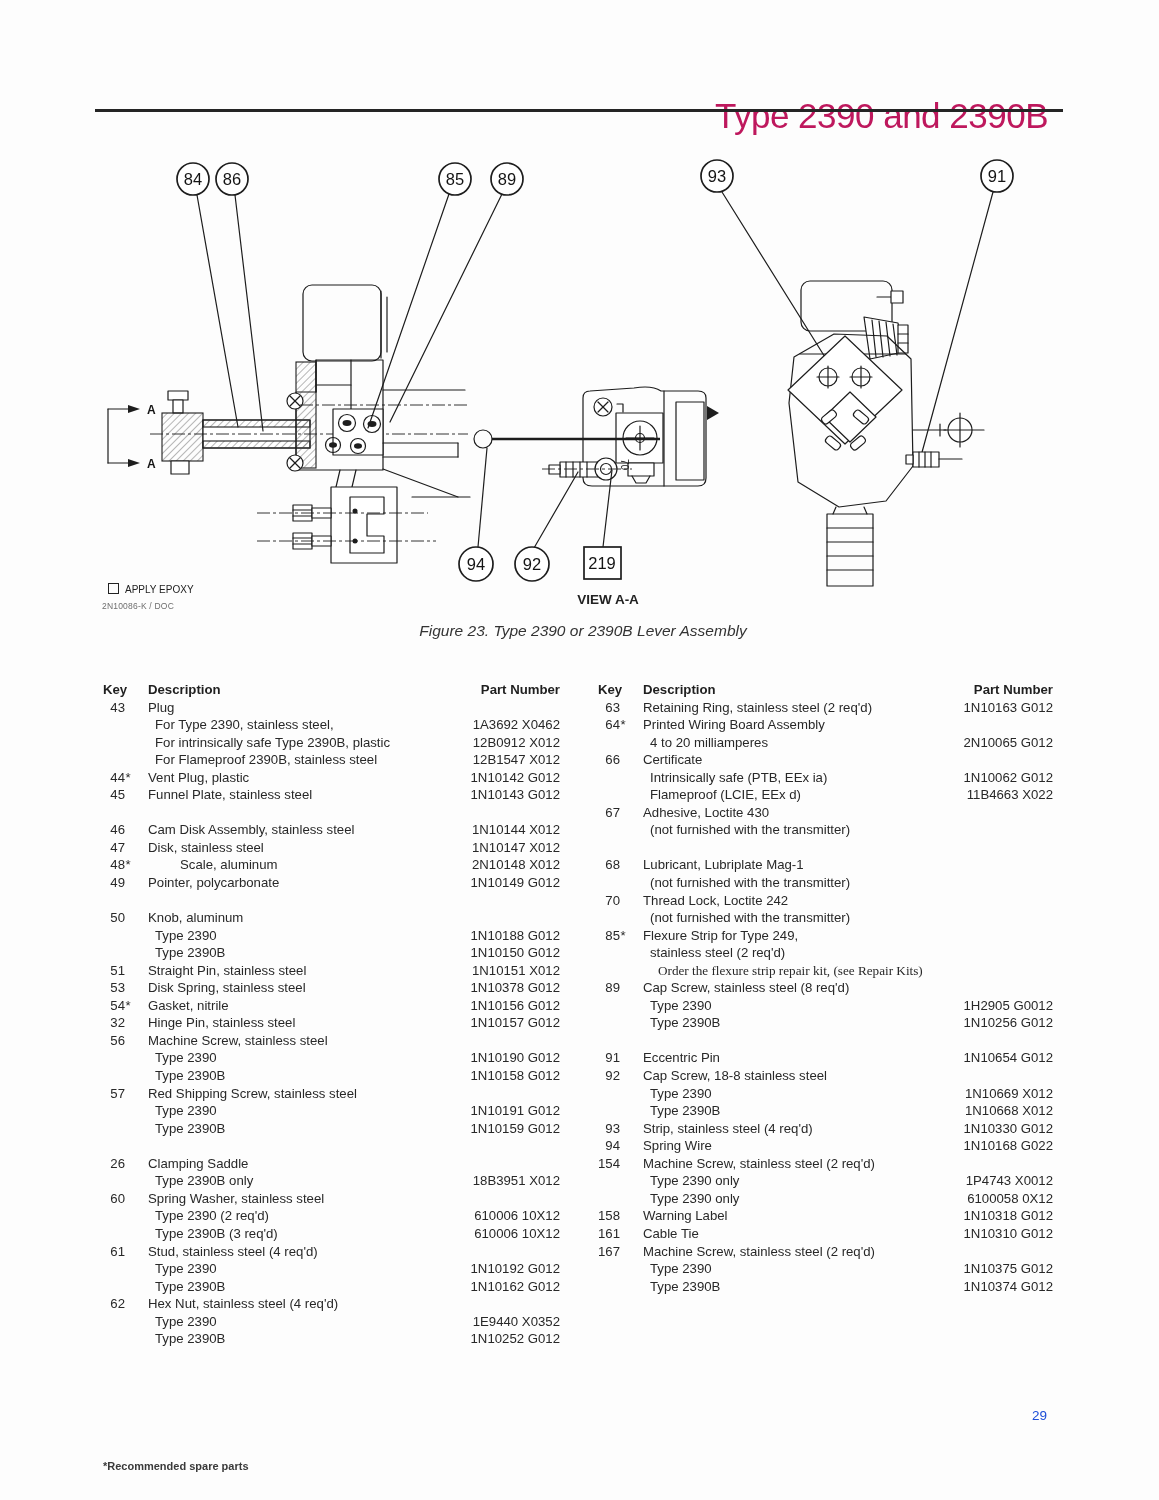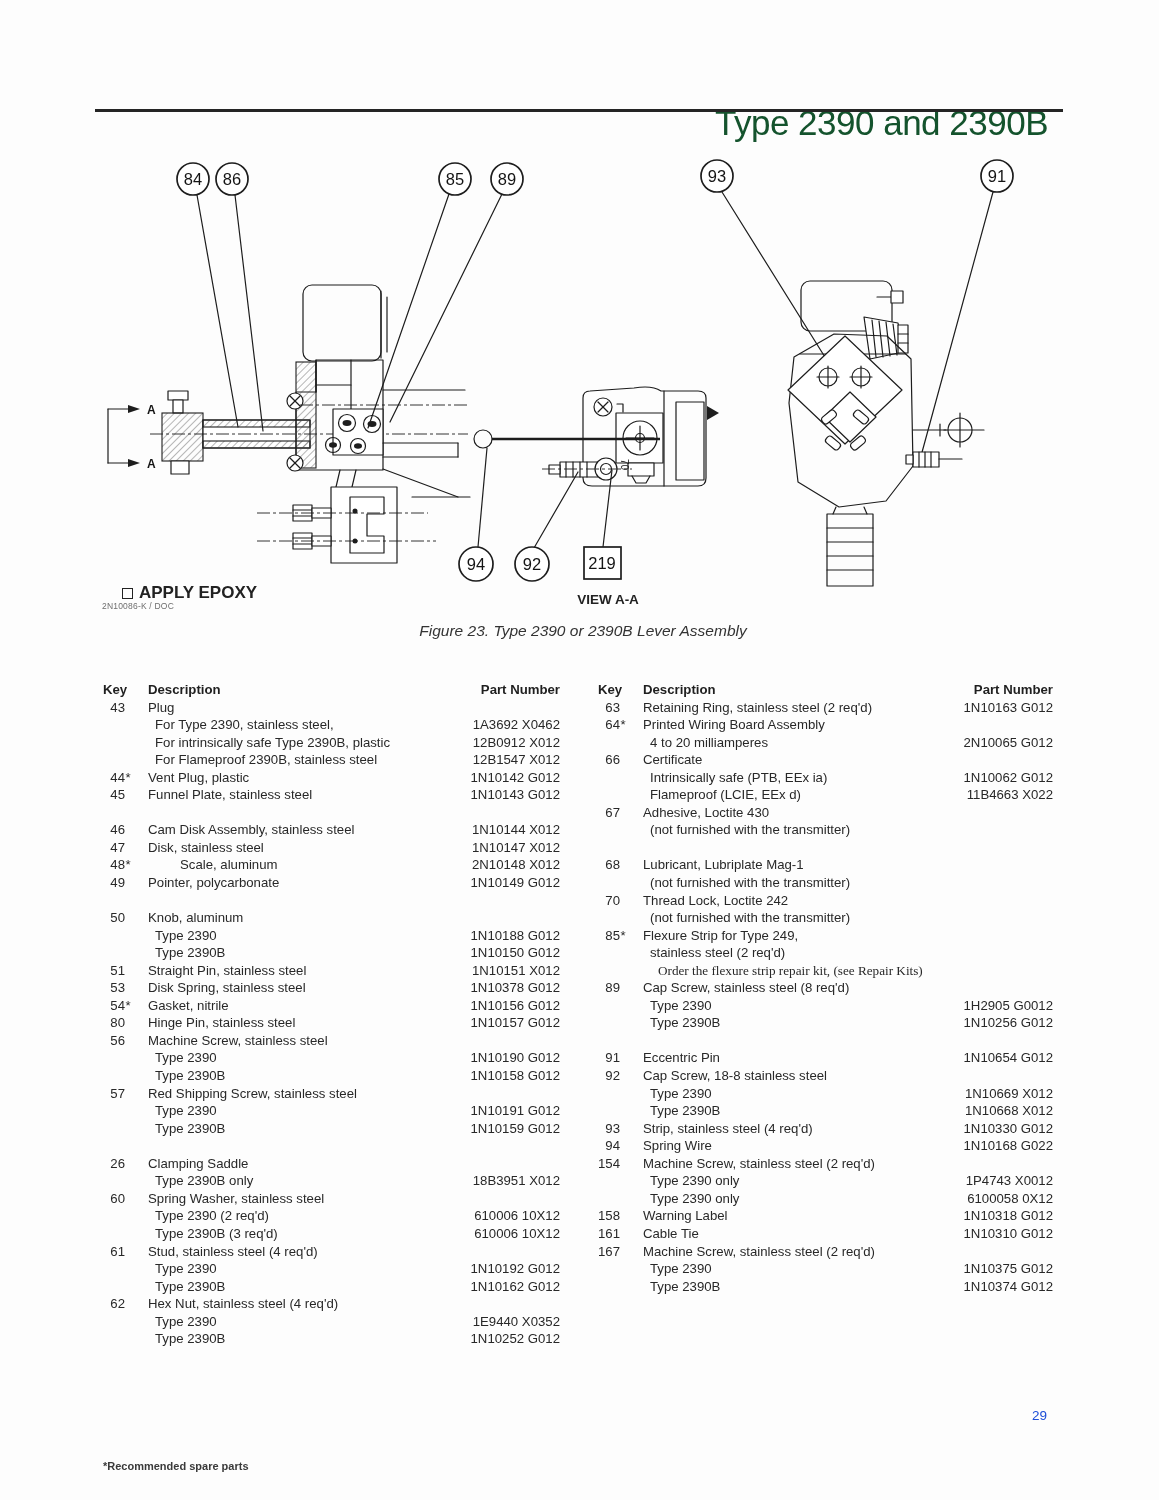--- a/index.html
+++ b/index.html
@@ -2,26 +2,26 @@
 <html><head>
 <meta charset="utf-8">
 <style>
   html,body{margin:0;padding:0;background:#e8e8e8;}
   .page{
     position:relative;width:1159px;height:1500px;background:#fdfdfd;
     font-family:"Liberation Sans",sans-serif;color:#2a2a2a;overflow:hidden;
     margin:0 auto;
   }
   .title{
-    position:absolute;top:80px;right:111px;font-size:35px;font-weight:400;
-    color:#14532d;letter-spacing:-0.5px;white-space:nowrap;
+    position:absolute;top:73px;right:111px;font-size:35px;font-weight:400;
+    color:#be185d;letter-spacing:-0.5px;white-space:nowrap;
   }
   .rule{position:absolute;left:95px;top:109px;width:968px;height:2.5px;background:#252525;}
   .diagram{position:absolute;left:95px;top:150px;width:969px;height:505px;}
-  .apply-epoxy{position:absolute;left:122px;top:583px;font-size:17px;font-weight:bold;color:#222;white-space:nowrap;}
+  .apply-epoxy{position:absolute;left:108px;top:583px;font-size:10px;font-weight:normal;color:#222;white-space:nowrap;}
   .chk{display:inline-block;width:9px;height:9px;border:1.6px solid #222;margin-right:6px;vertical-align:-1px;}
   .docnum{position:absolute;left:102px;top:601px;font-size:8.5px;color:#6e6e6e;letter-spacing:0.2px;}
   .view-label{position:absolute;left:538px;top:592px;width:140px;text-align:center;font-size:13.5px;font-weight:bold;color:#222;}
   .fig-caption{position:absolute;left:283px;top:622px;width:600px;text-align:center;font-style:italic;font-size:15.5px;color:#333;}
   .table-area{position:absolute;left:103px;top:681px;width:953px;height:680px;}
   .tcol{position:absolute;top:0;}
   #tcol-left{left:0;width:457px;}
   #tcol-right{left:495px;width:455px;}
   .trow{position:relative;height:17.55px;line-height:17.55px;font-size:13.2px;white-space:nowrap;color:#282828;}
   .trow .tkey{position:absolute;left:0;width:22px;text-align:right;}
@@ -398,21 +398,21 @@
             <span class="tdesc" style="left: 45px;">Disk Spring, stainless steel</span>
             <span class="tpart">1N10378 G012</span>
           </div>
           <div class="trow">
             <span class="tkey">54</span>
             <span class="tstar">*</span>
             <span class="tdesc" style="left: 45px;">Gasket, nitrile</span>
             <span class="tpart">1N10156 G012</span>
           </div>
           <div class="trow">
-            <span class="tkey">80</span>
+            <span class="tkey">32</span>
             <span class="tdesc" style="left: 45px;">Hinge Pin, stainless steel</span>
             <span class="tpart">1N10157 G012</span>
           </div>
           <div class="trow">
             <span class="tkey">56</span>
             <span class="tdesc" style="left: 45px;">Machine Screw, stainless steel</span>
           </div>
           <div class="trow">
             <span class="tdesc" style="left: 52px;">Type 2390</span>
             <span class="tpart">1N10190 G012</span>

